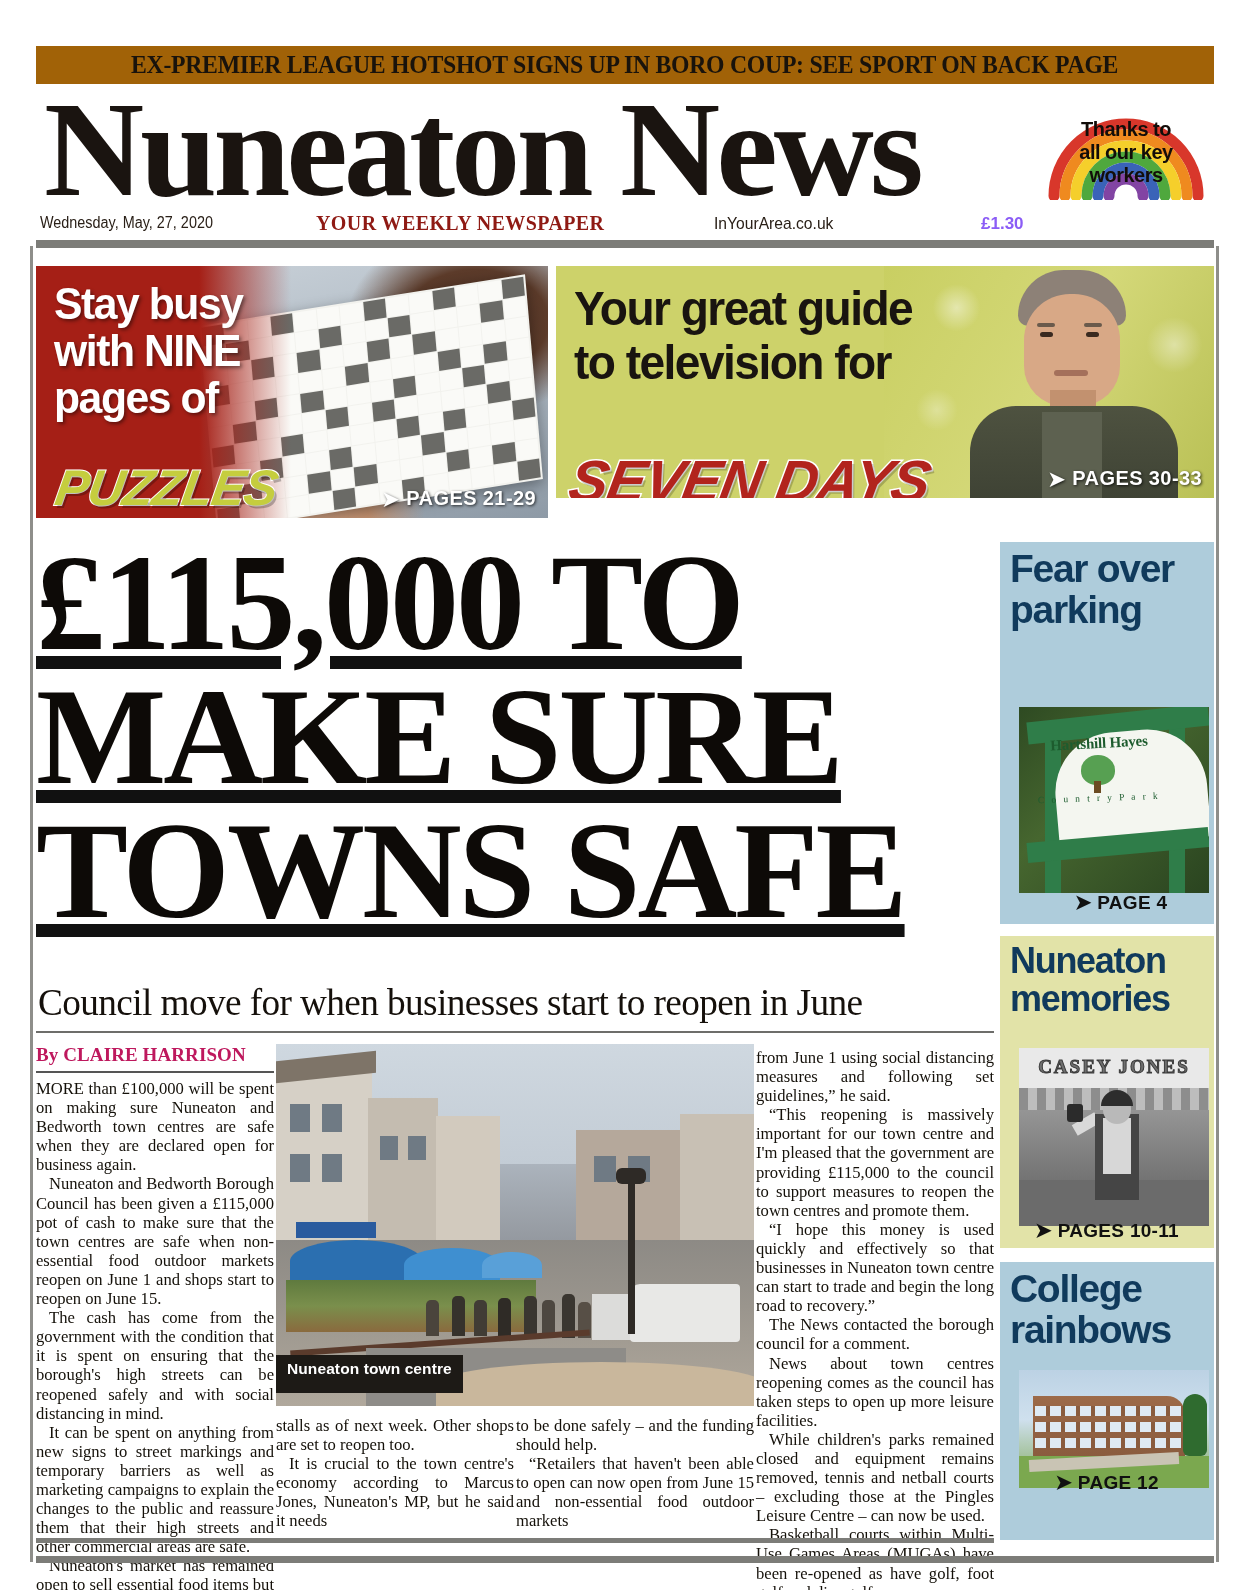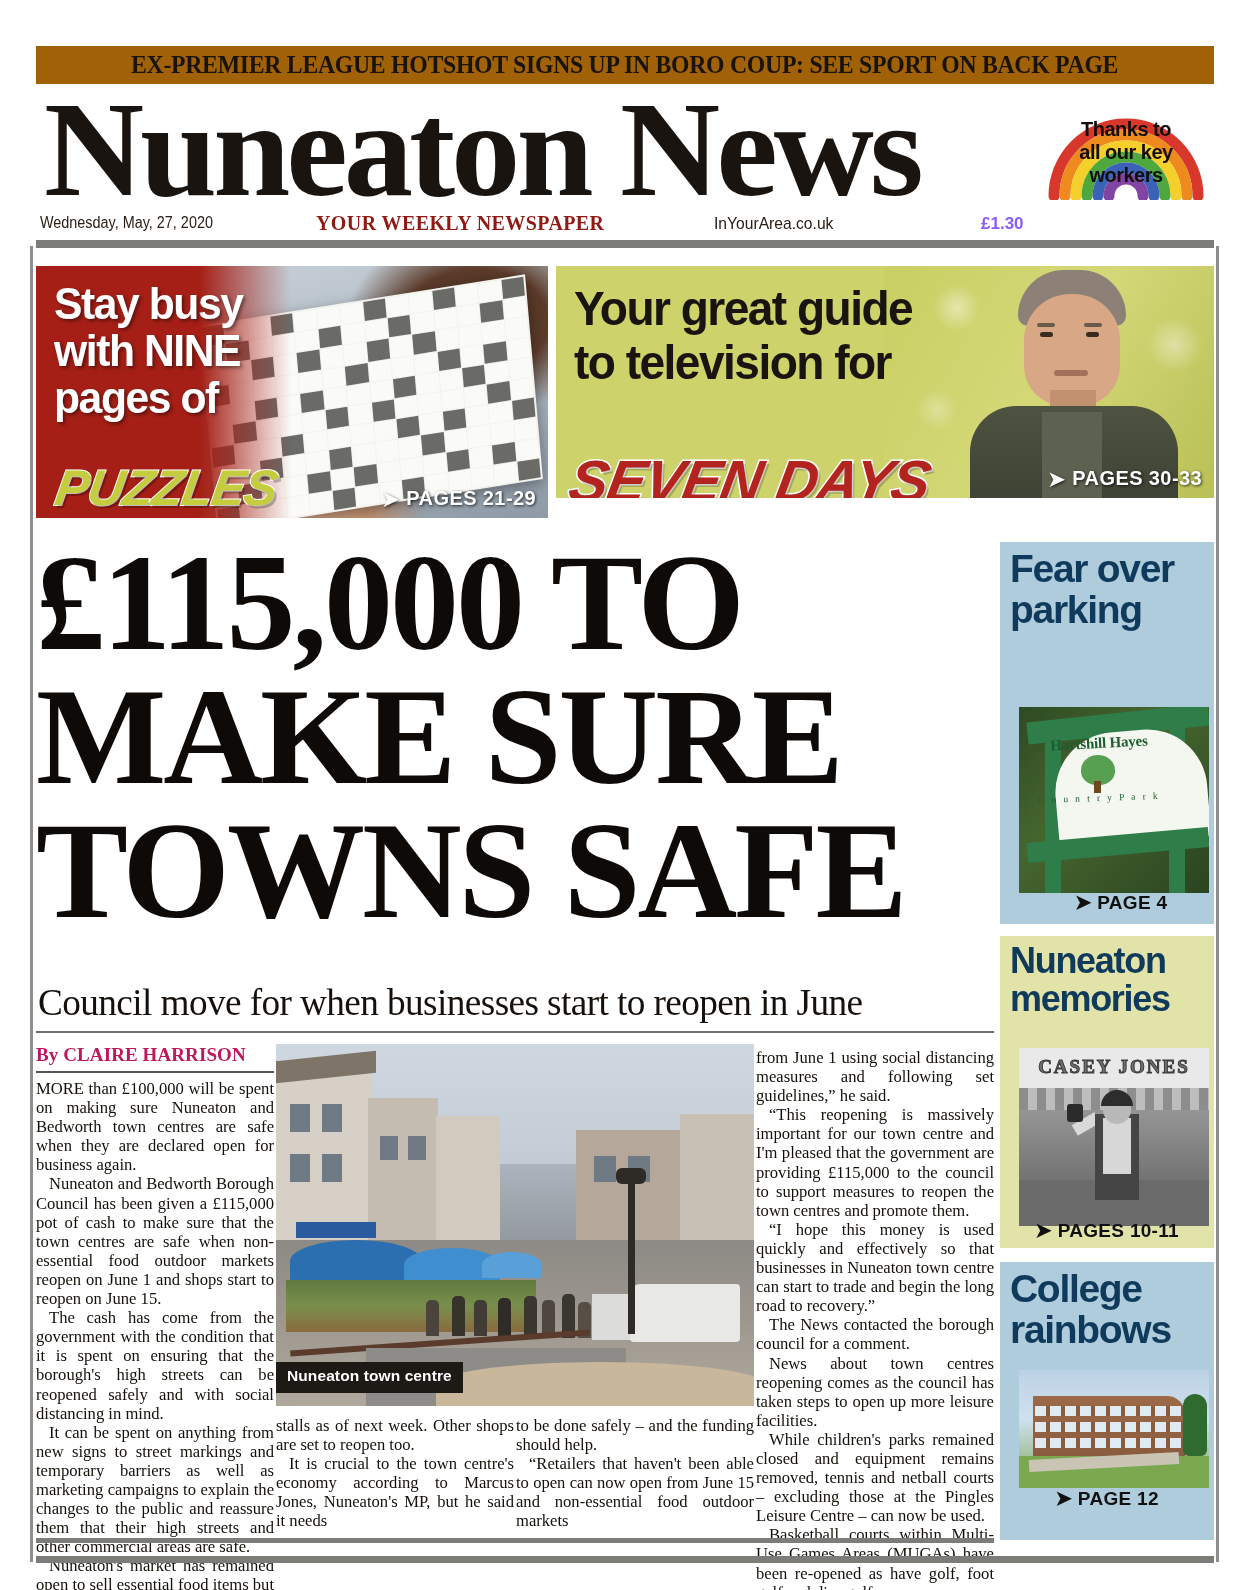--- a/index.html
+++ b/index.html
@@ -205,21 +205,21 @@
     color:#b2241d; letter-spacing:-1px;
     -webkit-text-stroke:3px #ffffff;
     paint-order:stroke fill;
     text-shadow:3px 3px 0 rgba(0,0,0,.2);
     transform:skewX(-10deg);
   }
   .pages-flag.dark{ color:#fff; }
 
   
   .headline{
-    position:absolute; left:36px; top:536px; width:958px;
+    position:absolute; left:36px; top:536px; width:958px;text-decoration:underline;
   }
   .headline-line{
     font-family:"Liberation Serif", serif; font-weight:bold;
     font-size:138px; line-height:134px; color:#0d0a07;
     letter-spacing:-3px; white-space:nowrap;
     transform:scaleX(1.0); transform-origin:left top;
   }
   .subhead{
     position:absolute; left:38px; top:980px; width:958px;
     font-family:"Liberation Serif", serif;
@@ -297,21 +297,21 @@
     background:#5a3b2c; transform:rotate(-4deg); }
   .mp-lamp{ position:absolute; left:352px; top:130px; width:7px; height:160px; background:#2e2a26; }
   .mp-lamp-h{ position:absolute; left:340px; top:124px; width:30px; height:16px;
     background:#2e2a26; border-radius:6px; }
   .mp-sign{ position:absolute; left:20px; top:178px; width:80px; height:16px;
     background:#2a5b9e; }
   .photo-caption{
     position:absolute; left:0; bottom:13px;
     background:#1d1a16; color:#fff;
     font-family:"Liberation Sans", sans-serif; font-weight:bold;
-    font-size:15.5px; padding:5px 11px 8px 11px;
+    font-size:15.5px; padding:5px 11px 15px 11px;
     letter-spacing:0.1px;
   }
 
   
   .rail-box{ position:absolute; overflow:hidden; }
 
   .rail-parking{ left:1000px; top:542px; width:214px; height:382px; background:#aeccdb; }
   .rail-mem{ left:1000px; top:936px; width:214px; height:312px; background:#e2e3a8; }
   .rail-coll{ left:1000px; top:1262px; width:214px; height:278px; background:#aeccdb; }
 
@@ -385,21 +385,21 @@
     background:#c9c4b4; transform:rotate(-3deg); }
 
   .rail-pages{
     position:absolute; left:0; width:100%; text-align:center;
     font-family:"Liberation Sans", sans-serif; font-weight:bold;
     font-size:19px; color:#111; letter-spacing:0.3px;
   }
   .rail-pages .arrow-glyph{ color:#111; }
   .rail-parking .rail-pages{ bottom:10px;padding-left:28px; }
   .rail-mem .rail-pages{ bottom:6px; }
-  .rail-coll .rail-pages{ bottom:30px; }
+  .rail-coll .rail-pages{ bottom:46px; }
 
   .rule-bottom{
     position:absolute; left:36px; top:1556px; width:1178px; height:7px;
     background:#7c7c78;
   }
   .rule-bottom2{
     position:absolute; left:36px; top:1538px; width:958px; height:5px;
     background:#7c7c78;
   }
   .edge-left{ position:absolute; left:30px; top:246px; width:3px; height:1316px; background:#8e8e8a; }

